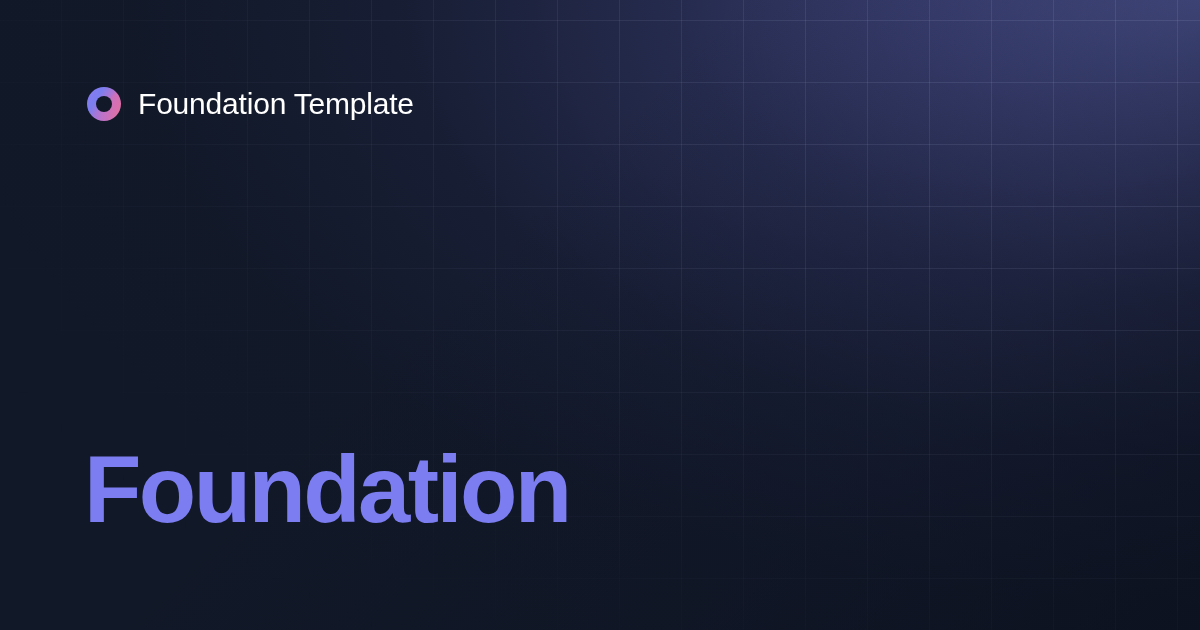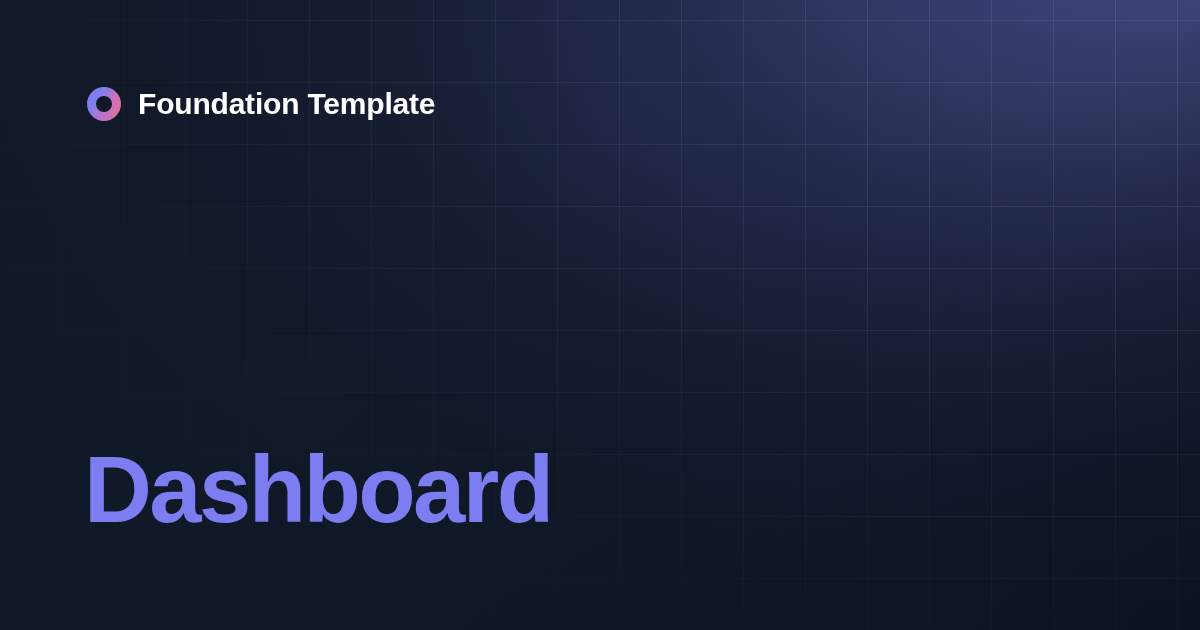--- a/index.html
+++ b/index.html
@@ -91,21 +91,21 @@
   .brand-mark {
     width: 36px;
     height: 36px;
     display: block;
     flex: 0 0 auto;
   }
 
   .brand-name {
     font-size: 30px;
     line-height: 36px;
-    font-weight: 700;
+    font-weight: 400;
     color: #ffffff;
     letter-spacing: -0.2px;
     white-space: nowrap;
   }
 
   
   .headline {
     position: absolute;
     left: 84px;
     bottom: 92px;
@@ -149,15 +149,15 @@
         </mask>
       </defs>
       <g mask="url(#ringHole)">
         <rect x="0" y="0" width="36" height="36" fill="url(#ringGrad)"></rect>
         <path d="M0 36 L36 0 L36 36 Z" fill="url(#ringGrad2)" opacity="0.45"></path>
       </g>
     </svg>
     <span class="brand-name">Foundation Template</span>
   </div>
 
-  <h1 class="headline">Dashboard</h1>
+  <h1 class="headline">Foundation</h1>
 
 </div>
 
 </body></html>

